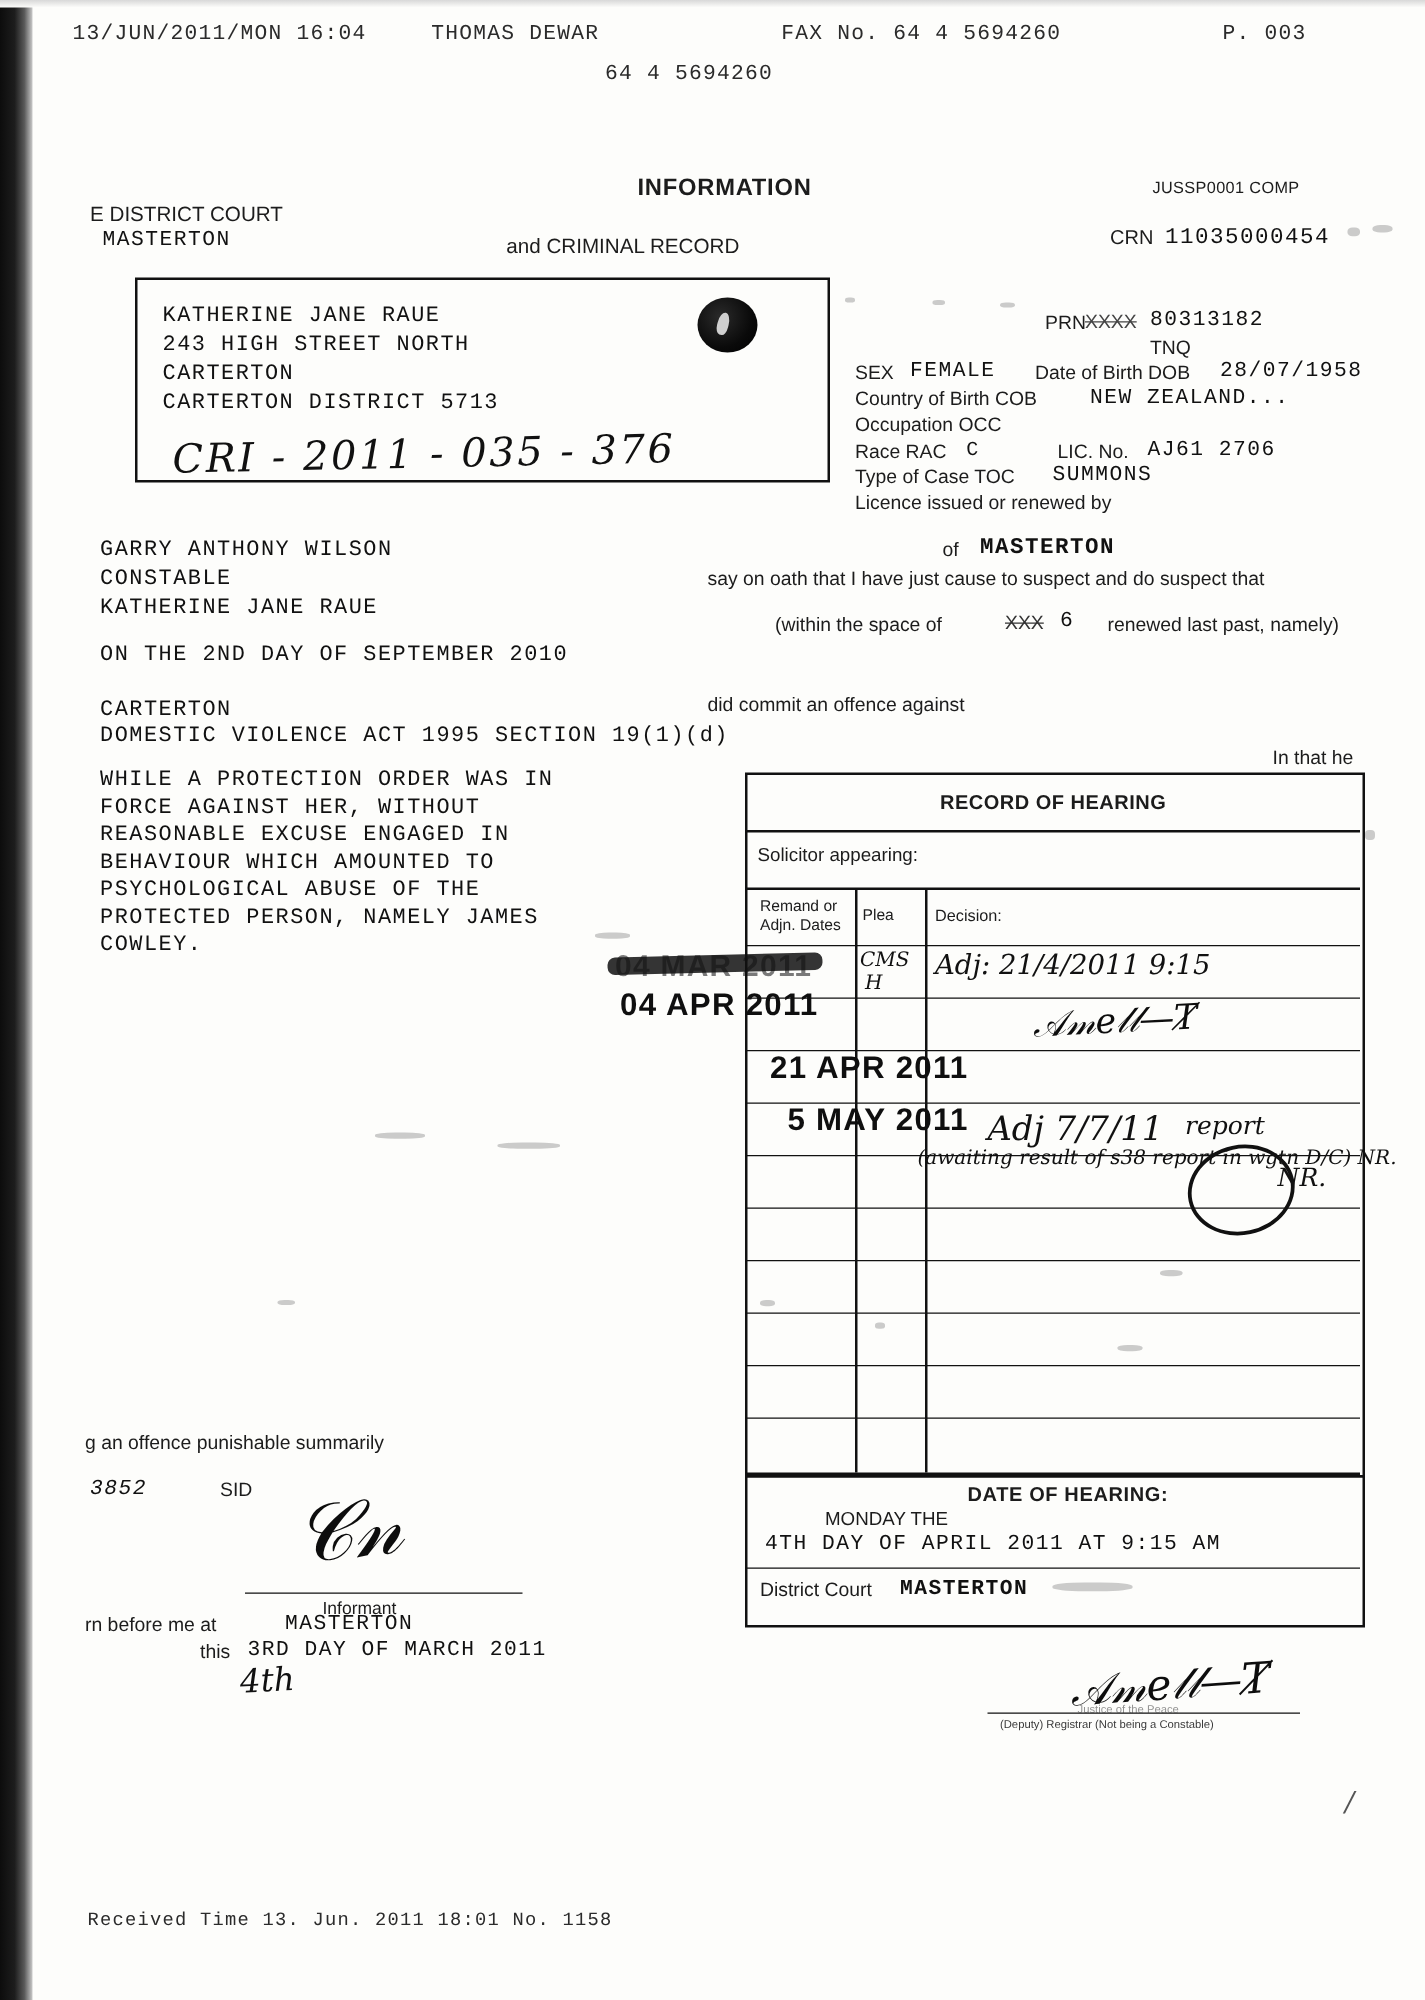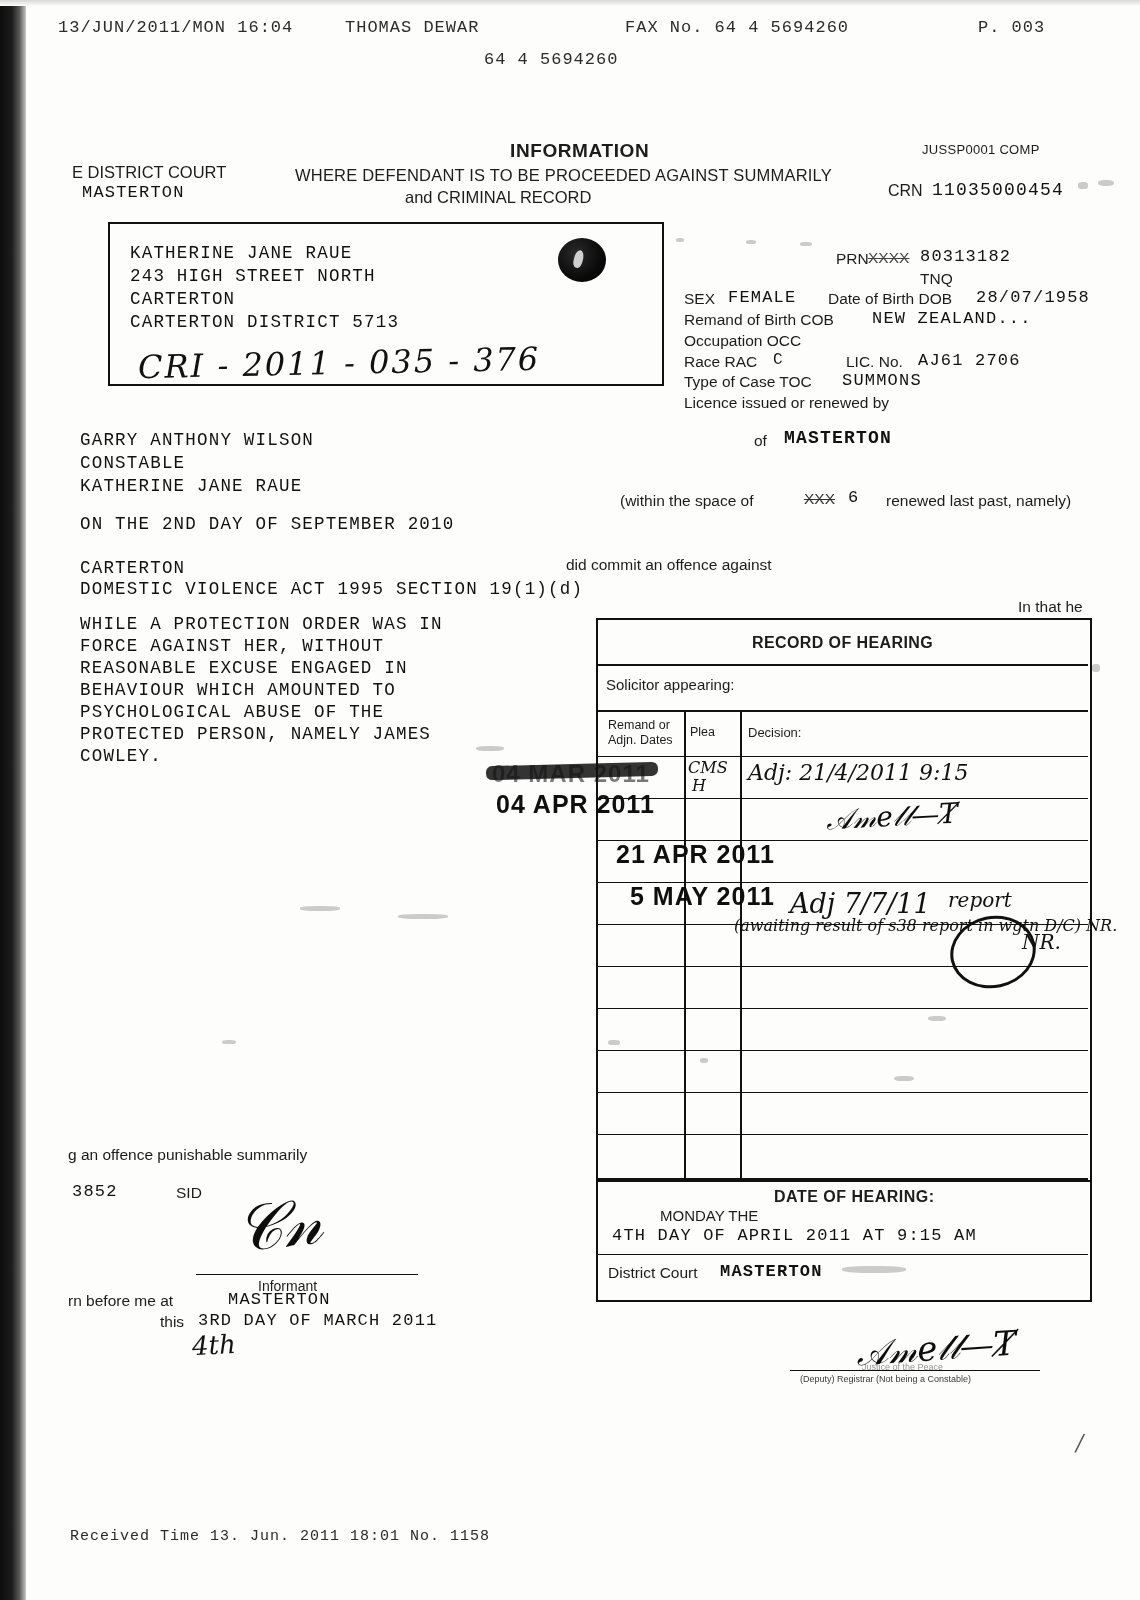--- a/index.html
+++ b/index.html
@@ -115,21 +115,20 @@
   <div class="scan-edge"></div>
   <div class="scan-edge-top"></div>
 
   <div class="faxline" style="left:58px; top:18px;">13/JUN/2011/MON 16:04</div>
   <div class="faxline" style="left:345px; top:18px;">THOMAS DEWAR</div>
   <div class="faxline" style="left:625px; top:18px;">FAX No. 64 4 5694260</div>
   <div class="faxline" style="left:978px; top:18px;">P. 003</div>
   <div class="faxline" style="left:484px; top:50px;">64 4 5694260</div>
 
   <div class="lbl printed" style="left:510px; top:140px; font-size:19px; font-weight:bold; letter-spacing:.6px;">INFORMATION</div>
-  <div class="lbl printed" style="left:295px; top:166px; font-size:16.5px; letter-spacing:.2px;">WHERE DEFENDANT IS TO BE PROCEEDED AGAINST SUMMARILY</div>
   <div class="lbl printed" style="left:405px; top:188px; font-size:16.5px;">and CRIMINAL RECORD</div>
   <div class="lbl printed" style="left:922px; top:142px; font-size:13px; letter-spacing:.3px;">JUSSP0001 COMP</div>
 
   <div class="lbl printed" style="left:72px; top:163px; font-size:16.5px;">E DISTRICT COURT</div>
   <div class="lbl typed" style="left:82px; top:183px; font-size:17px;">MASTERTON</div>
 
   <div class="lbl printed" style="left:888px; top:182px; font-size:16px;">CRN</div>
   <div class="lbl typed" style="left:932px; top:180px; font-size:18px;">11035000454</div>
   <div class="noise" style="left:1078px; top:182px; width:10px; height:7px;"></div>
   <div class="noise" style="left:1098px; top:180px; width:16px; height:6px;"></div>
@@ -148,21 +147,21 @@
   <div class="lbl printed" style="left:836px; top:250px; font-size:15.5px;">PRN</div>
   <div class="lbl printed" style="left:868px; top:249px; font-size:15.5px; text-decoration:line-through; color:#444;">XXXX</div>
   <div class="lbl typed" style="left:920px; top:247px; font-size:17px;">80313182</div>
   <div class="lbl printed" style="left:920px; top:270px; font-size:15.5px;text-align:center;">TNQ</div>
 
   <div class="lbl printed" style="left:684px; top:290px; font-size:15.5px;">SEX</div>
   <div class="lbl typed" style="left:728px; top:288px; font-size:17px;">FEMALE</div>
   <div class="lbl printed" style="left:828px; top:290px; font-size:15.5px;">Date of Birth DOB</div>
   <div class="lbl typed" style="left:976px; top:288px; font-size:17px;">28/07/1958</div>
 
-  <div class="lbl printed" style="left:684px; top:311px; font-size:15.5px;">Remand of Birth COB</div>
+  <div class="lbl printed" style="left:684px; top:311px; font-size:15.5px;">Country of Birth COB</div>
   <div class="lbl typed" style="left:872px; top:309px; font-size:17px;">NEW ZEALAND...</div>
 
   <div class="lbl printed" style="left:684px; top:332px; font-size:15.5px;">Occupation OCC</div>
 
   <div class="lbl printed" style="left:684px; top:353px; font-size:15.5px;">Race RAC</div>
   <div class="lbl typed" style="left:773px; top:351px; font-size:16px;">C</div>
   <div class="lbl printed" style="left:846px; top:353px; font-size:15.5px;">LIC. No.</div>
   <div class="lbl typed" style="left:918px; top:351px; font-size:17px;">AJ61 2706</div>
 
   <div class="lbl printed" style="left:684px; top:373px; font-size:15.5px;">Type of Case TOC</div>
@@ -174,20 +173,21 @@
   <div class="noise" style="left:746px; top:240px; width:10px; height:4px;"></div>
   <div class="noise" style="left:800px; top:242px; width:12px; height:4px;"></div>
 
   <div class="lbl typed" style="left:80px; top:430px; font-size:17.5px;">GARRY ANTHONY WILSON</div>
   <div class="lbl typed" style="left:80px; top:453px; font-size:17.5px;">CONSTABLE</div>
   <div class="lbl typed" style="left:80px; top:476px; font-size:17.5px;">KATHERINE JANE RAUE</div>
 
   <div class="lbl printed" style="left:754px; top:432px; font-size:15.5px;">of</div>
   <div class="lbl typed" style="left:784px; top:428px; font-size:18px; font-weight:bold;">MASTERTON</div>
 
+  <div class="lbl printed" style="left:566px; top:455px; font-size:15.5px;">say on oath that I have just cause to suspect and do suspect that</div>
 
   <div class="lbl printed" style="left:620px; top:492px; font-size:15.5px;">(within the space of</div>
   <div class="lbl printed" style="left:804px; top:490px; font-size:15.5px; text-decoration:line-through; color:#333;">XXX</div>
   <div class="lbl typed" style="left:848px; top:488px; font-size:17px;">6</div>
   <div class="lbl printed" style="left:886px; top:492px; font-size:15.5px;">renewed last past, namely)</div>
 
   <div class="lbl typed" style="left:80px; top:514px; font-size:17.5px;">ON THE 2ND DAY OF SEPTEMBER 2010</div>
   <div class="lbl typed" style="left:80px; top:558px; font-size:17.5px;">CARTERTON</div>
   <div class="lbl printed" style="left:566px; top:556px; font-size:15.5px;">did commit an offence against</div>
   <div class="lbl typed" style="left:80px; top:579px; font-size:17.5px;">DOMESTIC VIOLENCE ACT 1995 SECTION 19(1)(d)</div>
@@ -260,21 +260,21 @@
   <div class="lbl printed" style="left:608px; top:1264px; font-size:15.5px;">District Court</div>
   <div class="lbl typed" style="left:720px; top:1262px; font-size:17px; font-weight:bold;">MASTERTON</div>
   <div class="noise" style="left:842px; top:1266px; width:64px; height:7px;"></div>
 
   <div class="sig" style="left:856px; top:1328px; font-size:34px; transform:rotate(-4deg);">𝒜𝓂𝑒𝓁𝓁—Ⱦ</div>
   <div class="hline" style="left:790px; top:1370px; width:250px;"></div>
   <div class="lbl tiny" style="left:862px; top:1362px; opacity:.55;">Justice of the Peace</div>
   <div class="lbl tiny" style="left:800px; top:1374px;">(Deputy) Registrar (Not being a Constable)</div>
 
   <div class="lbl printed" style="left:68px; top:1146px; font-size:15.5px;text-align:right;">g an offence punishable summarily</div>
-  <div class="lbl typed" style="left:72px; top:1182px; font-size:17px;">3852</div>
+  <div class="lbl typed" style="left:72px; top:1182px; font-size:17px;font-style:italic;">3852</div>
   <div class="lbl printed" style="left:176px; top:1184px; font-size:15.5px;">SID</div>
 
   <div class="sig" style="left:236px; top:1188px; font-size:64px; transform:rotate(-6deg);">𝒞𝓃</div>
   <div class="hline" style="left:196px; top:1274px; width:222px;"></div>
   <div class="lbl printed" style="left:258px; top:1278px; font-size:14px;">Informant</div>
 
   <div class="lbl printed" style="left:68px; top:1292px; font-size:15.5px;">rn before me at</div>
   <div class="lbl typed" style="left:228px; top:1290px; font-size:17px;">MASTERTON</div>
   <div class="lbl printed" style="left:160px; top:1313px; font-size:15.5px;">this</div>
   <div class="lbl typed" style="left:198px; top:1311px; font-size:17px;">3RD DAY OF MARCH 2011</div>

